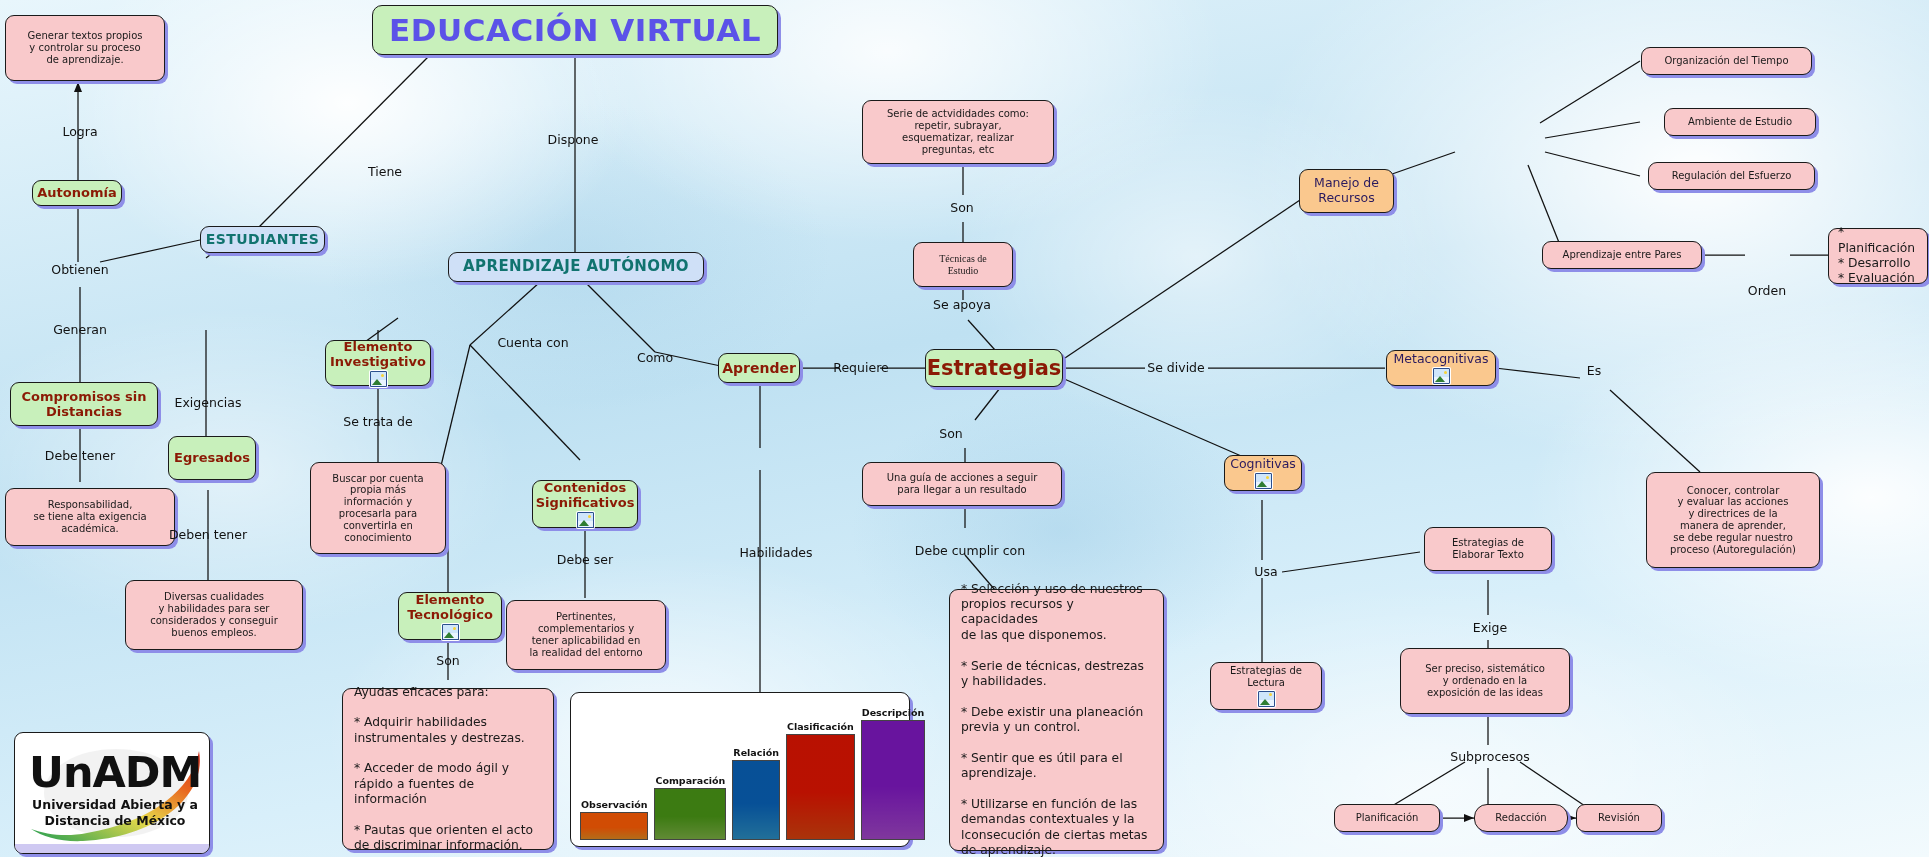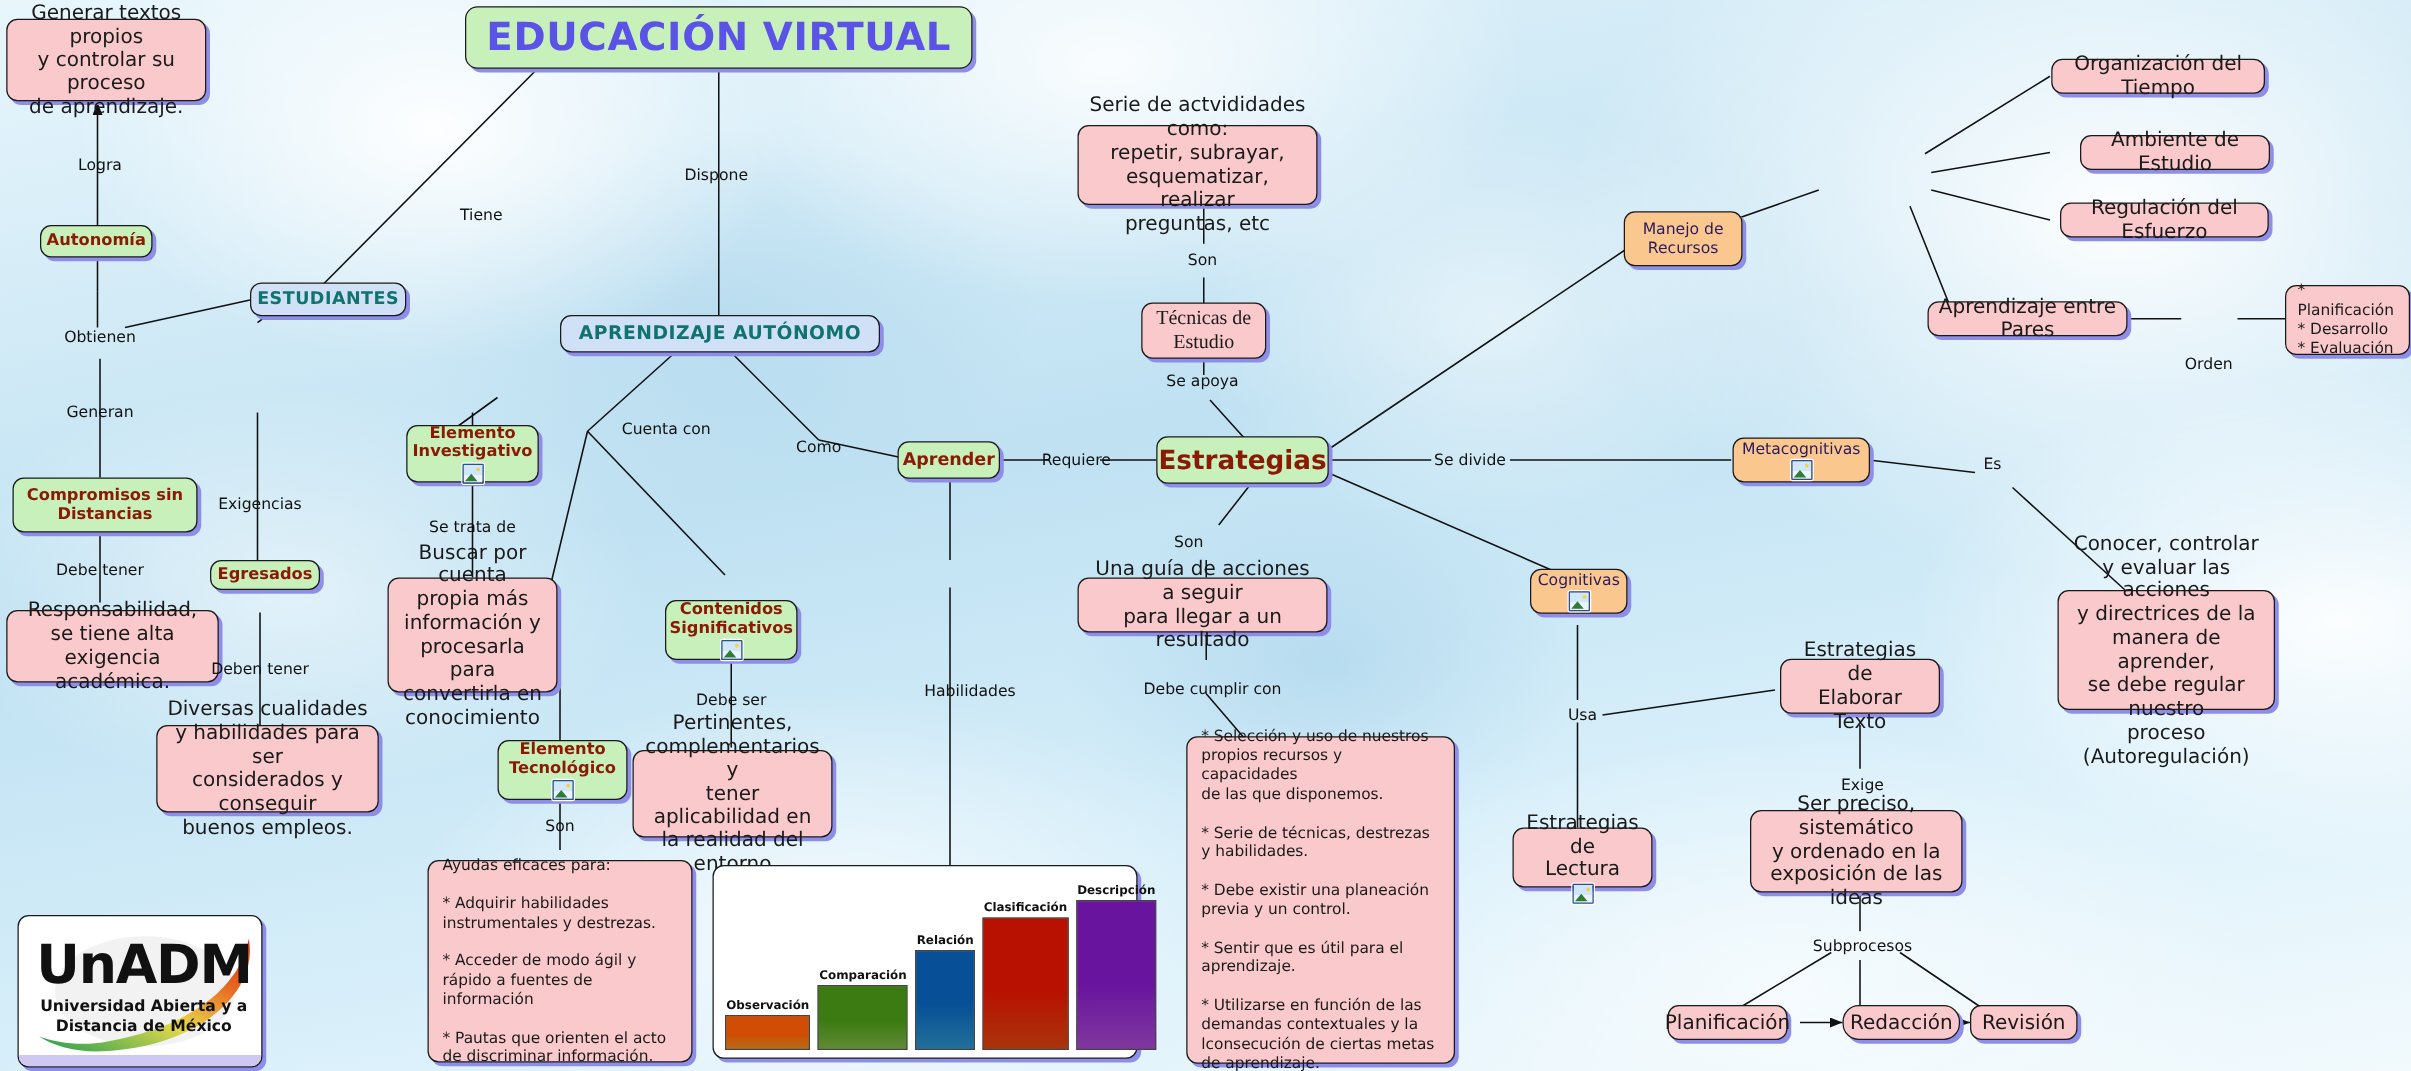--- a/index.html
+++ b/index.html
@@ -44,21 +44,21 @@
     box-shadow: 3px 3px 0 0 #8e8ee8;
     text-align: center;
     line-height: 1.18;
     display: flex;
     flex-direction: column;
     align-items: center;
     justify-content: center;
     padding: 3px 6px;
     white-space: pre-line;
   }
-  .n-pink   { background: #f9c9cb; color: #1a1a1a; font-size: 16px; }
+  .n-pink   { background: #f9c9cb; color: #1a1a1a; font-size: 10px; }
   .n-green  { background: #c8f0bb; color: #8b1a05; font-weight: bold; font-size: 13px; }
   .n-blue   { background: #cfe0f7; color: #11736f; font-weight: bold; letter-spacing: .4px; }
   .n-orange { background: #fac88e; color: #2a1a5e; font-size: 12.5px; }
 
   .title-node {
     background: #c8f0bb;
     color: #5b52e8;
     font-weight: bold;
     font-size: 31px;
     letter-spacing: .5px;
@@ -294,21 +294,21 @@
   <div class="link-label" style="left:80px; top:270px;">Obtienen</div>
   <div class="node n-blue" style="left:200px; top:226px; width:125px; height:27px; font-size:14px;">ESTUDIANTES</div>
   <div class="link-label" style="left:80px; top:330px;">Generan</div>
   <div class="node n-green" style="left:10px; top:382px; width:148px; height:44px;">Compromisos sin
 Distancias</div>
   <div class="link-label" style="left:80px; top:456px;">Debe tener</div>
   <div class="node n-pink" style="left:5px; top:488px; width:170px; height:58px;">Responsabilidad,
 se tiene alta exigencia
 académica.</div>
   <div class="link-label" style="left:208px; top:403px;">Exigencias</div>
-  <div class="node n-green" style="left:168px; top:448px; width:88px; height:24px;">Egresados</div>
+  <div class="node n-green" style="left:168px; top:436px; width:88px; height:44px;">Egresados</div>
   <div class="link-label" style="left:208px; top:535px;">Deben tener</div>
   <div class="node n-pink" style="left:125px; top:580px; width:178px; height:70px;">Diversas cualidades
 y habilidades para ser
 considerados y conseguir
 buenos empleos.</div>
 
   <div class="link-label" style="left:385px; top:172px;">Tiene</div>
   <div class="link-label" style="left:573px; top:140px;">Dispone</div>
   <div class="node n-blue" style="left:448px; top:252px; width:256px; height:30px; font-size:15px;">APRENDIZAJE AUTÓNOMO</div>
 
@@ -427,21 +427,21 @@
   <div class="link-label" style="left:1490px; top:628px;">Exige</div>
   <div class="node n-pink" style="left:1210px; top:662px; width:112px; height:48px;">
     <span>Estrategias de
 Lectura</span>
     <span class="pic-icon"></span>
   </div>
   <div class="node n-pink" style="left:1400px; top:648px; width:170px; height:66px;">Ser preciso, sistemático
 y ordenado en la
 exposición de las ideas</div>
   <div class="link-label" style="left:1490px; top:757px;">Subprocesos</div>
-  <div class="node n-pink" style="left:1334px; top:804px; width:96px; height:28px;">Planificación</div>
+  <div class="node n-pink" style="left:1334px; top:804px; width:106px; height:28px;">Planificación</div>
   <div class="node n-pink" style="left:1474px; top:804px; width:94px; height:28px;border-radius:13px;">Redacción</div>
   <div class="node n-pink" style="left:1576px; top:804px; width:86px; height:28px;">Revisión</div>
 
   <div class="chart-panel" style="left:570px; top:692px; width:340px; height:155px;">
     <div class="chart-inner" id="chart-inner">
         <div class="bar-col">
           <div class="bar-label">Observación</div>
           <div class="bar" style="height: 25.96px; background: linear-gradient(rgb(231, 139, 32) 0%, rgb(231, 139, 32) 55%, rgba(0, 0, 0, 0.22) 100%), rgb(231, 139, 32); background-blend-mode: multiply;"></div>
         </div>
         <div class="bar-col">

